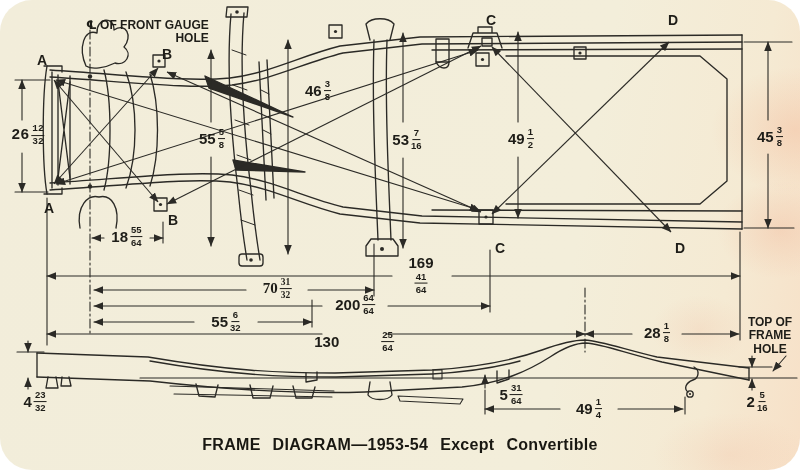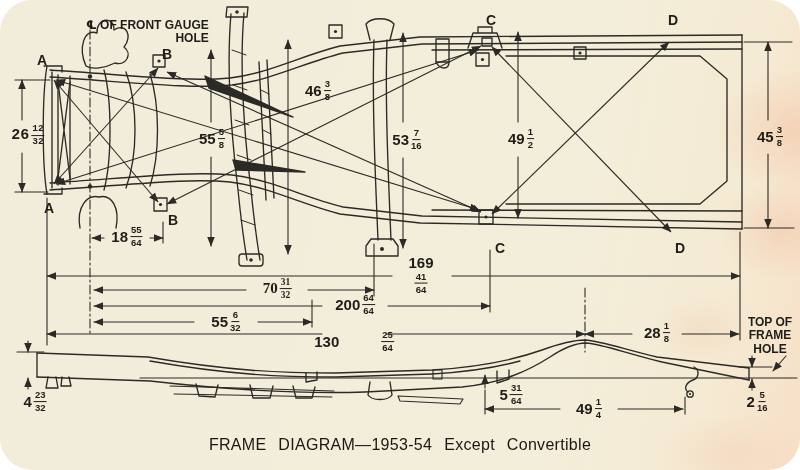--- a/index.html
+++ b/index.html
@@ -26,21 +26,21 @@
   .dim .den{padding-top:0.5px;}
   .pt{
     position:absolute;transform:translate(-50%,-50%);
     color:#1e1d18;font-weight:700;font-size:14px;line-height:1;
   }
   .note{position:absolute;color:#1e1d18;font-weight:700;font-size:12px;line-height:1.12;white-space:nowrap;}
   #gauge-note .l2{text-align:right;}
   #tof-note{text-align:center;white-space:nowrap;}
   #caption{
     position:absolute;left:0;right:0;top:436px;text-align:center;
-    color:#191812;font-weight:400;font-size:16px;letter-spacing:0.3px;word-spacing:0.45em;
+    color:#191812;font-weight:700;font-size:16px;letter-spacing:0.3px;word-spacing:0.45em;
   }
 </style>
 </head>
 <body>
 
 <div id="stage">
 
   <svg id="art" width="800" height="470" viewBox="0 0 800 470">
     <defs>
       <marker id="ah" viewBox="0 0 10 8" refX="9.5" refY="4" markerWidth="9" markerHeight="7" orient="auto-start-reverse">

